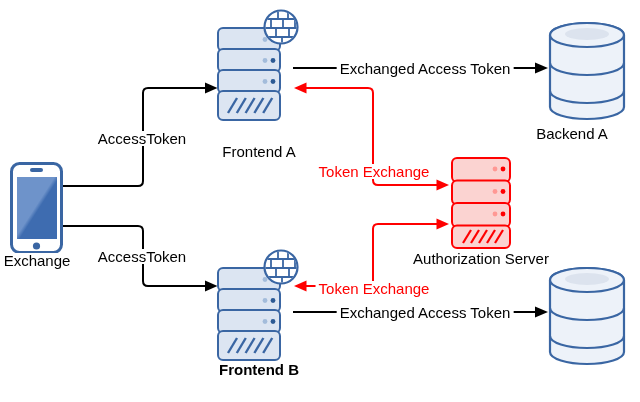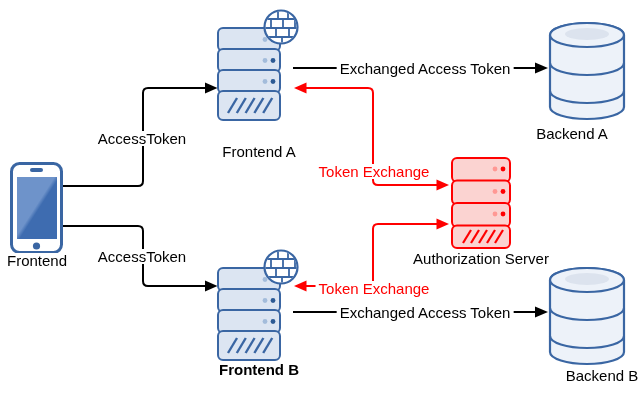--- a/index.html
+++ b/index.html
@@ -208,26 +208,25 @@
   <svg class="node" style="left:545px;top:263px;" width="84" height="106" viewBox="0 0 84 106">
     <g>
       <path class="db-body" d="M5,17 A37,12 0 0 1 79,17 L79,89 A37,12 0 0 1 5,89 Z"></path>
       <ellipse class="db-body" cx="42" cy="17" rx="37" ry="12"></ellipse>
       <ellipse class="db-inner" cx="42" cy="16" rx="22" ry="6"></ellipse>
       <path class="db-sep" d="M5,45 A37,12 0 0 0 79,45"></path>
       <path class="db-sep" d="M5,73 A37,12 0 0 0 79,73"></path>
     </g>
   </svg>
 
-  <div class="lbl" style="left:37px;top:253px;">Frontend</div>
+  <div class="lbl" style="left:37px;top:253px;">Exchange</div>
   <div class="lbl" style="left:259px;top:124px;margin-top:20px;">Frontend A</div>
   <div class="lbl" style="left:259px;top:362px;font-weight:bold;">Frontend B</div>
   <div class="lbl" style="left:481px;top:251px;">Authorization Server</div>
   <div class="lbl" style="left:572px;top:126px;">Backend A</div>
-  <div class="lbl" style="left:602px;top:368px;">Backend B</div>
 
   <div class="lbl" style="left:142px;top:131px;">AccessToken</div>
   <div class="lbl" style="left:142px;top:249px;">AccessToken</div>
   <div class="lbl" style="left:425px;top:61px;">Exchanged Access Token</div>
   <div class="lbl" style="left:425px;top:305px;">Exchanged Access Token</div>
   <div class="lbl red" style="left:374px;top:130px;">Token Exchange</div>
   <div class="lbl red" style="left:374px;top:247px;">Token Exchange</div>
 
 </div>
 

